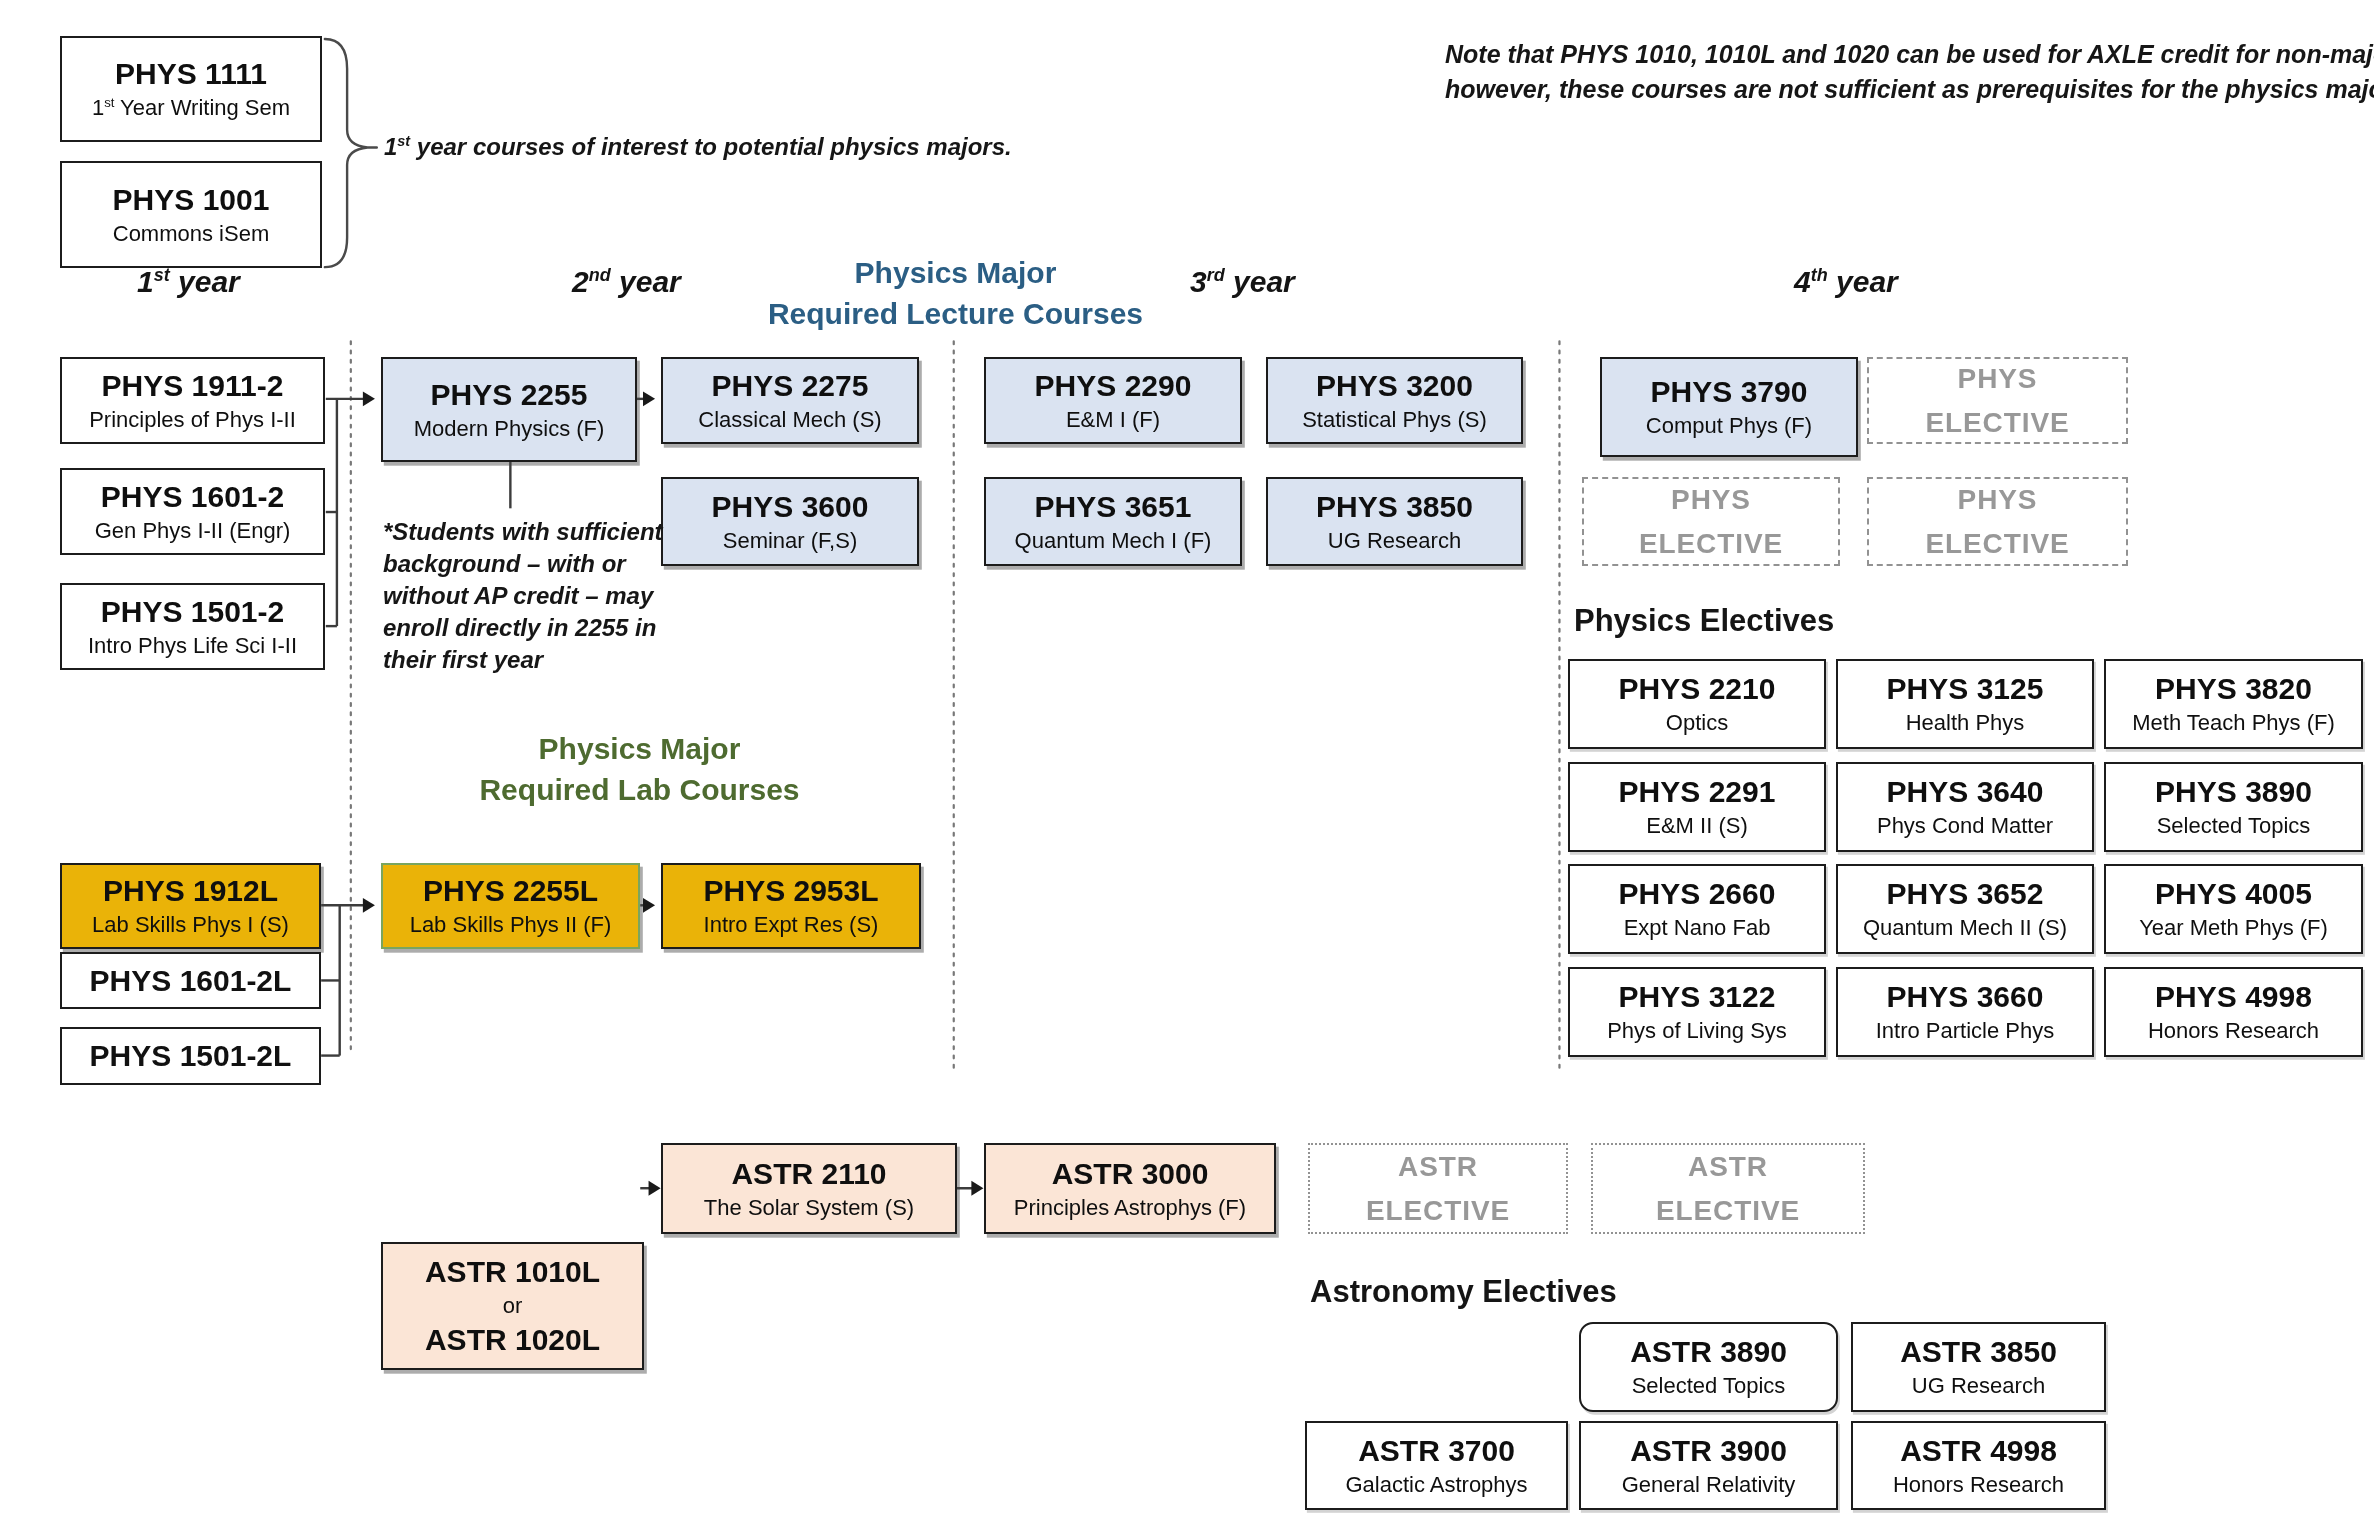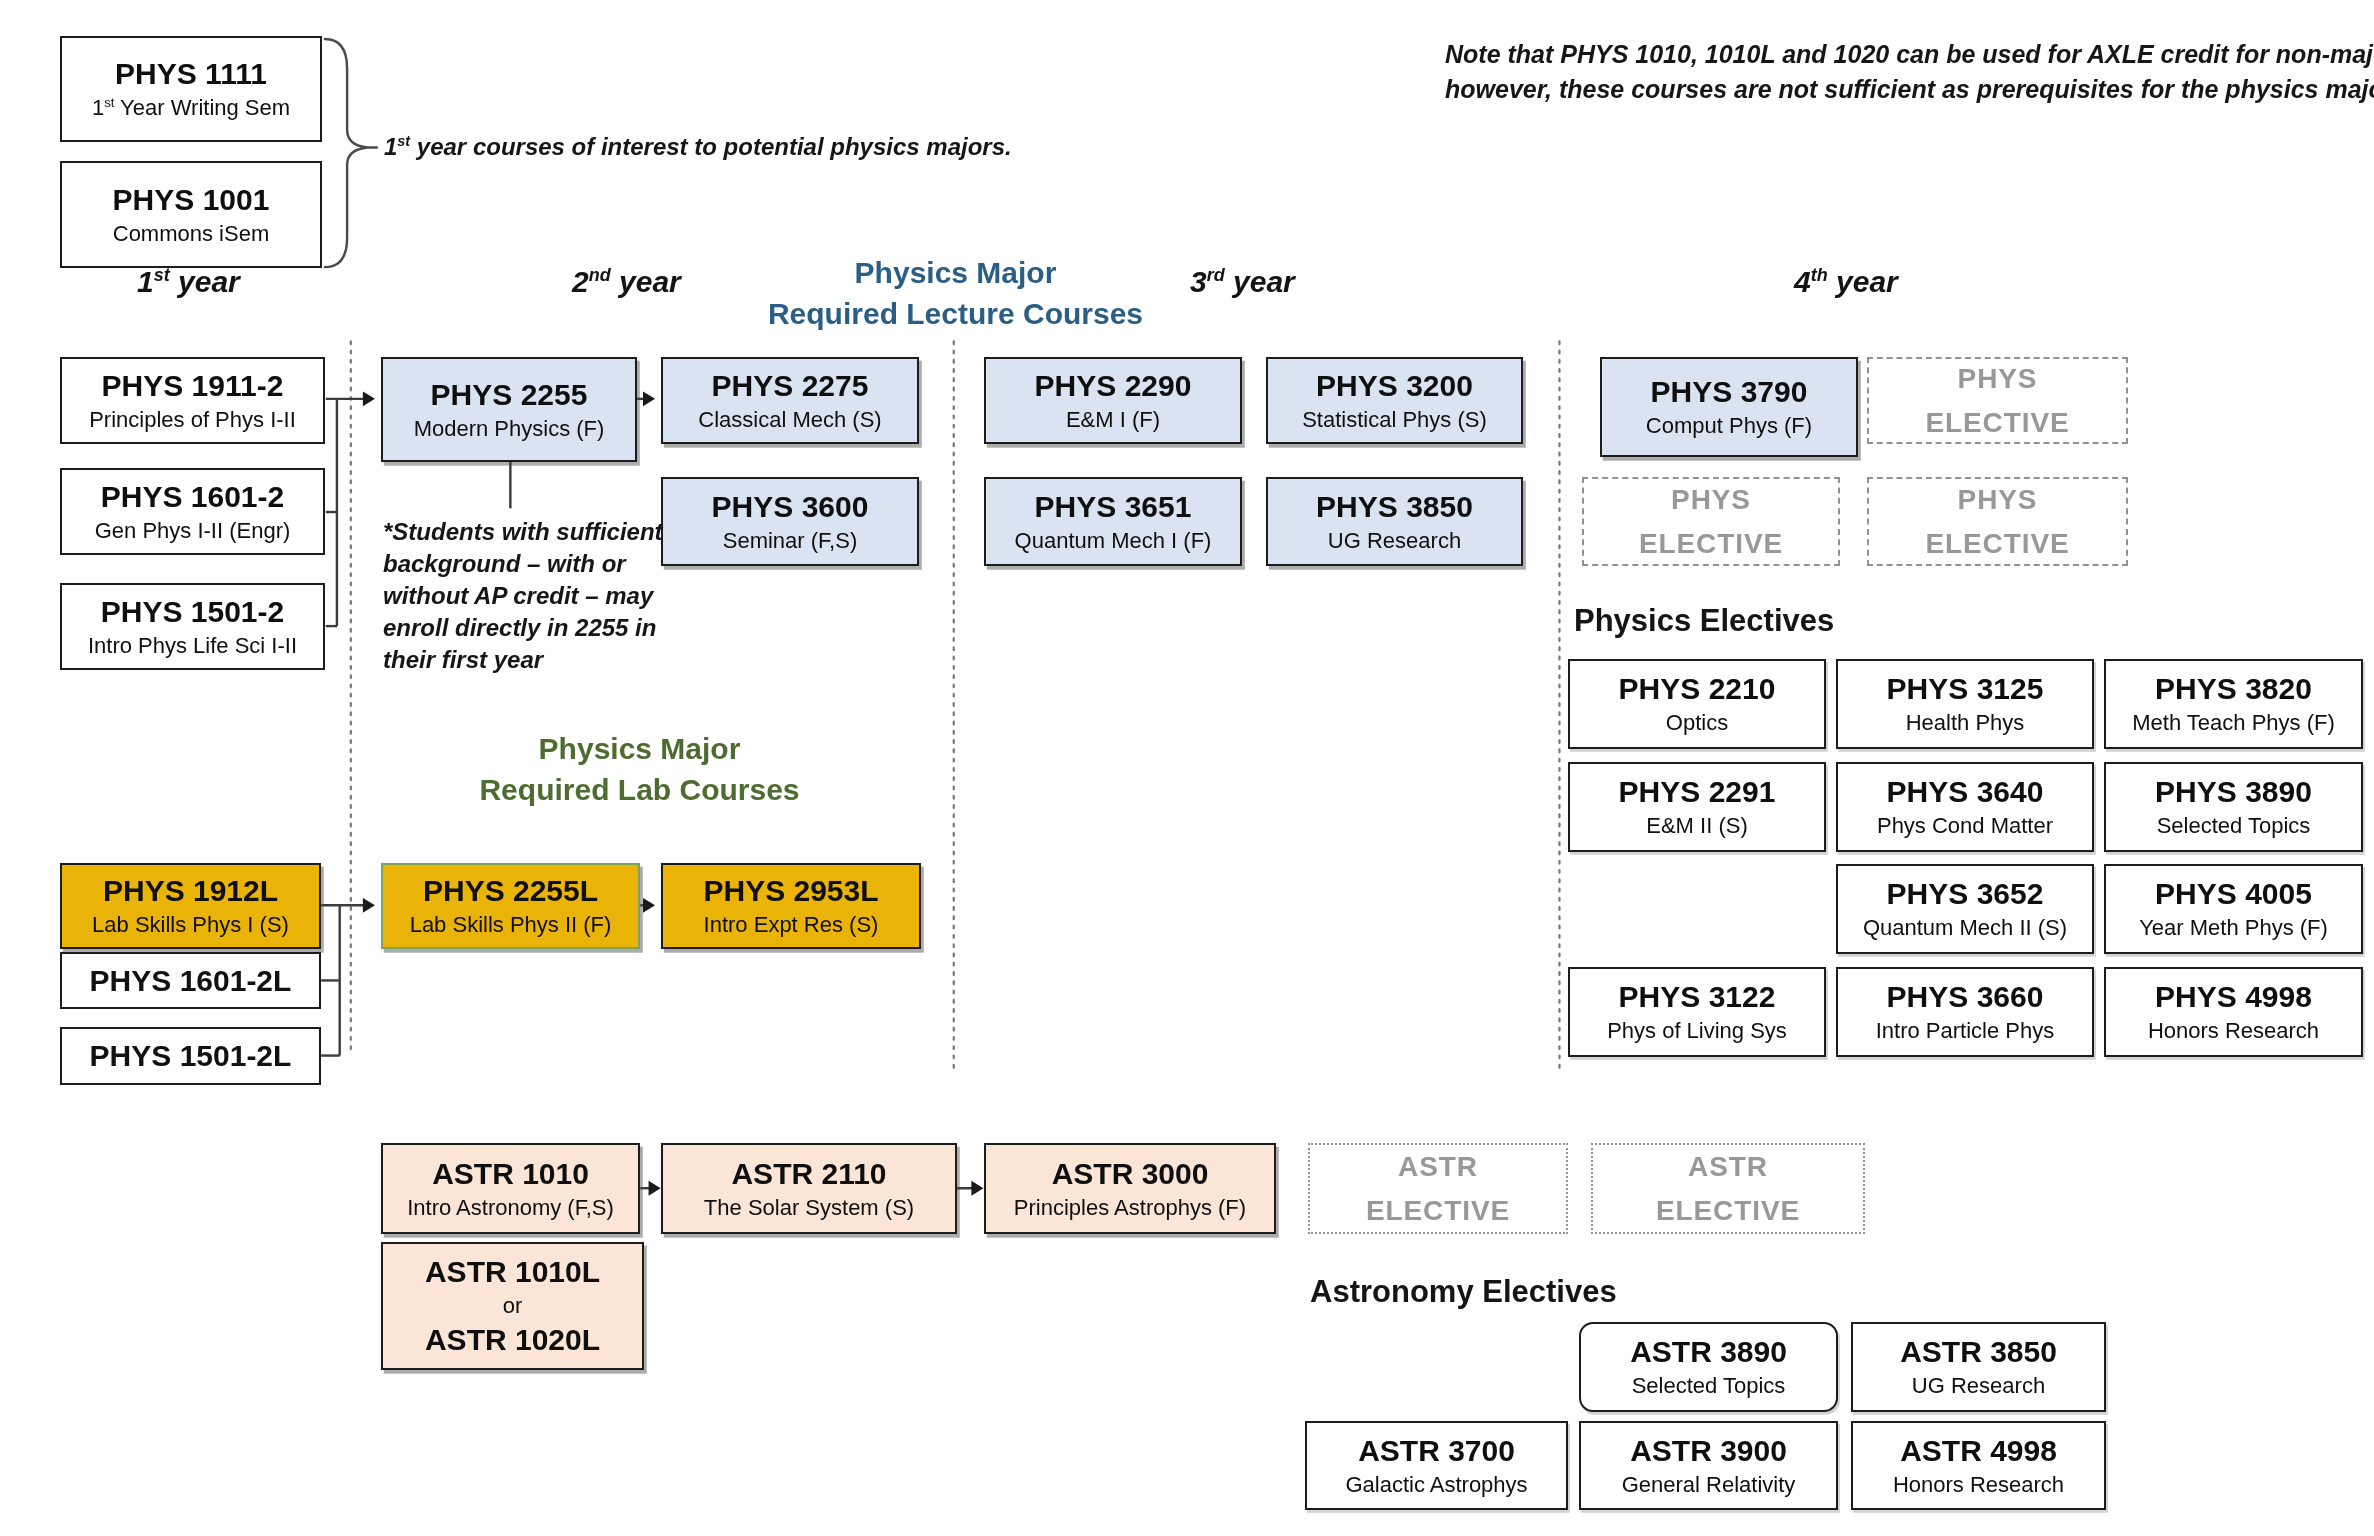--- a/index.html
+++ b/index.html
@@ -190,20 +190,24 @@
   </div>
   <div class="box shadow-light" style="left:1836px;top:762px;width:258px;height:90px;">
     <div class="code">PHYS 3640</div>
     <div class="name">Phys Cond Matter</div>
   </div>
   <div class="box shadow-light" style="left:2104px;top:762px;width:259px;height:90px;">
     <div class="code">PHYS 3890</div>
     <div class="name">Selected Topics</div>
   </div>
 
+  <div class="box shadow-light" style="left:1568px;top:864px;width:258px;height:90px;">
+    <div class="code">PHYS 2660</div>
+    <div class="name">Expt Nano Fab</div>
+  </div>
   <div class="box shadow-light" style="left:1836px;top:864px;width:258px;height:90px;">
     <div class="code">PHYS 3652</div>
     <div class="name">Quantum Mech II (S)</div>
   </div>
   <div class="box shadow-light" style="left:2104px;top:864px;width:259px;height:90px;">
     <div class="code">PHYS 4005</div>
     <div class="name">Year Meth Phys (F)</div>
   </div>
 
   <div class="box shadow-light" style="left:1568px;top:967px;width:258px;height:90px;">
@@ -237,24 +241,20 @@
     <div class="name">Intro Expt Res (S)</div>
   </div>
   <div class="box" style="left:60px;top:952px;width:261px;height:57px;">
     <div class="one-line">PHYS 1601-2L</div>
   </div>
   <div class="box" style="left:60px;top:1027px;width:261px;height:58px;">
     <div class="one-line">PHYS 1501-2L</div>
   </div>
 
 
-  <div class="box peach shadow" style="left:381px;top:1143px;width:259px;height:91px;">
-    <div class="code">ASTR 1010</div>
-    <div class="name">Intro Astronomy (F,S)</div>
-  </div>
   <div class="box peach shadow" style="left:661px;top:1143px;width:296px;height:91px;">
     <div class="code">ASTR 2110</div>
     <div class="name">The Solar System (S)</div>
   </div>
   <div class="box peach shadow" style="left:984px;top:1143px;width:292px;height:91px;">
     <div class="code">ASTR 3000</div>
     <div class="name">Principles Astrophys (F)</div>
   </div>
   <div class="box elective dotted" style="left:1308px;top:1143px;width:260px;height:91px;">
     <div class="eline">ASTR</div>

